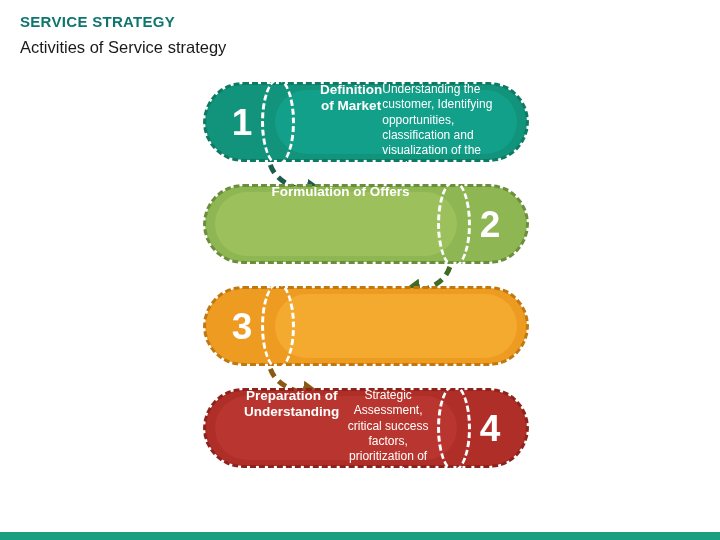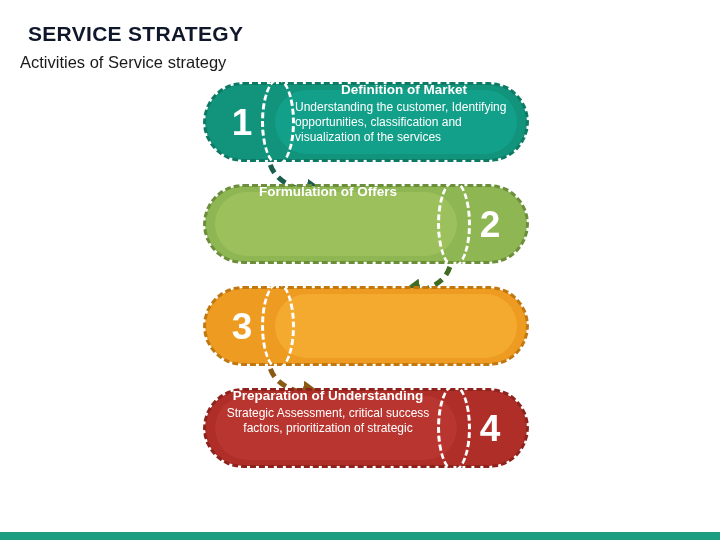--- a/index.html
+++ b/index.html
@@ -16,26 +16,26 @@
   }
 
   
   #header {
     position: absolute;
     left: 20px;
     top: 14px;
     width: 680px;
   }
   #page-title {
-    font-size: 21px;
+    font-size: 15px;
     font-weight: bold;
-    color: #0f172a;
+    color: #0f766e;
     letter-spacing: 0.3px;
     line-height: 1.1;
-    margin: 8px;
+    margin: 0;
   }
   #page-subtitle {
     font-size: 16.5px;
     color: #1a1a1a;
     margin-top: 7px;
     line-height: 1.1;
   }
 
   
   #diagram {
@@ -123,22 +123,22 @@
     border: 3px dashed #ffffff;
     box-sizing: border-box;
   }
 
   
   .txt {
     position: absolute;
     top: 0;
     bottom: 0;
     display: flex;
-    flex-direction: column;
-    justify-content: flex-start;
+    justify-content: center;
+    margin-left: 25px;
   }
   .step-title {
     font-size: 13.5px;
     font-weight: bold;
     color: #ffffff;
     line-height: 1.15;
     margin-bottom: 2px;
   }
   .step-desc {
     font-size: 12px;

